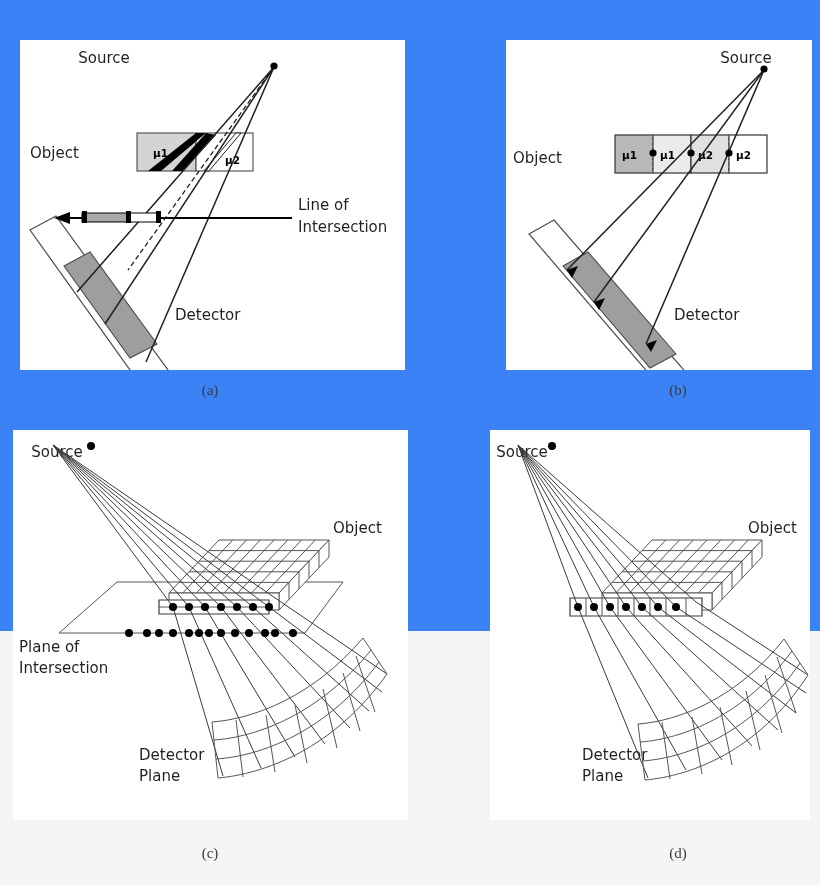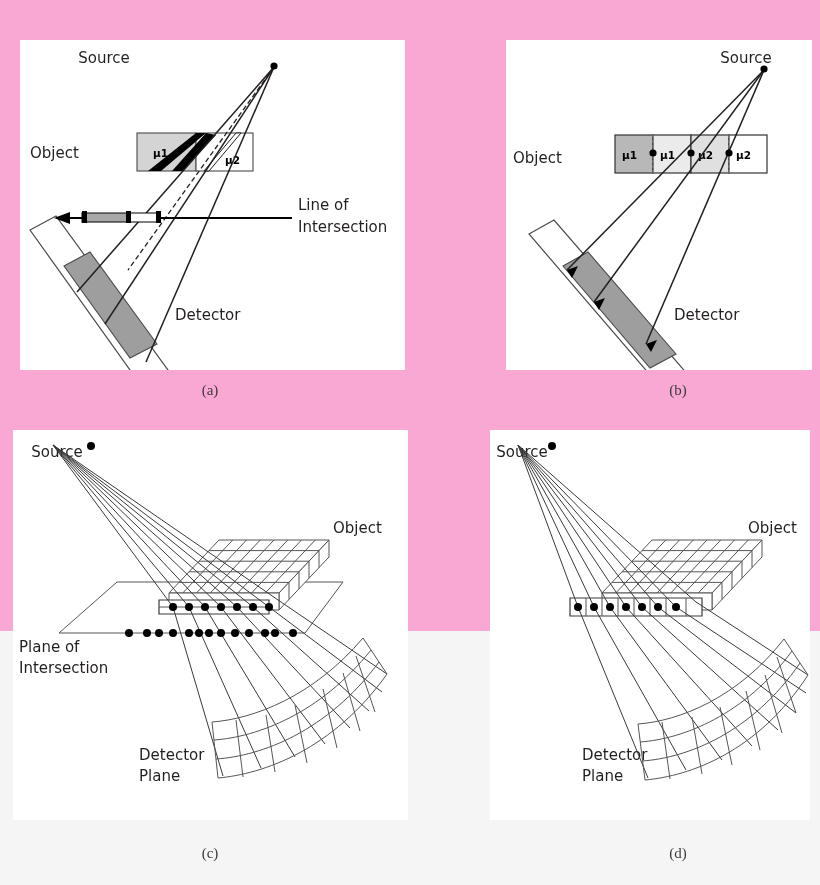--- a/index.html
+++ b/index.html
@@ -1,17 +1,17 @@
 <!DOCTYPE html>
 <html><head>
 <meta charset="utf-8">
 <style>
   html,body{margin:0;padding:0;background:#f5f5f5;}
   body{width:820px;height:885px;font-family:"DejaVu Sans",sans-serif;overflow:hidden;}
-  #root{position:relative;width:820px;height:631px;background:#f9a8d4;}
+  #root{position:relative;width:820px;height:631px;background:#3b82f6;}
   .panel{position:absolute;background:#ffffff;}
   .caption{position:absolute;font-family:"Liberation Serif",serif;font-size:15px;color:#3b3b3b;text-align:center;}
   svg{display:block;}
   .lbl{font-family:"DejaVu Sans",sans-serif;font-size:15px;fill:#231f20;}
   .mu{font-family:"DejaVu Sans",sans-serif;font-size:10.5px;font-weight:bold;fill:#000000;}
   .ray{fill:none;stroke:#231f20;stroke-width:1.5;}
   .ray-thin{fill:none;stroke:#3a3a3a;stroke-width:1;}
   .ray-dash{fill:none;stroke:#231f20;stroke-width:1.3;stroke-dasharray:5 3;}
   .edge2{fill:none;stroke:#555;stroke-width:1;}
   .dashline{fill:none;stroke:#8a8a8a;stroke-width:1;stroke-dasharray:3 2;}

